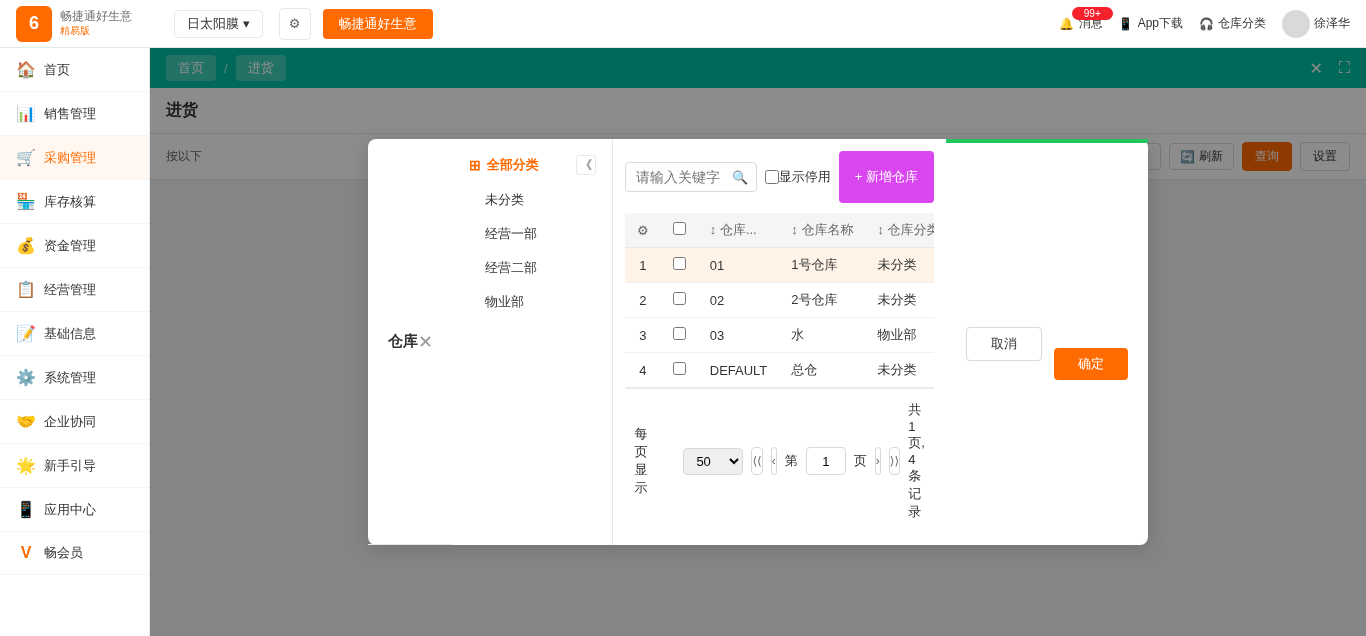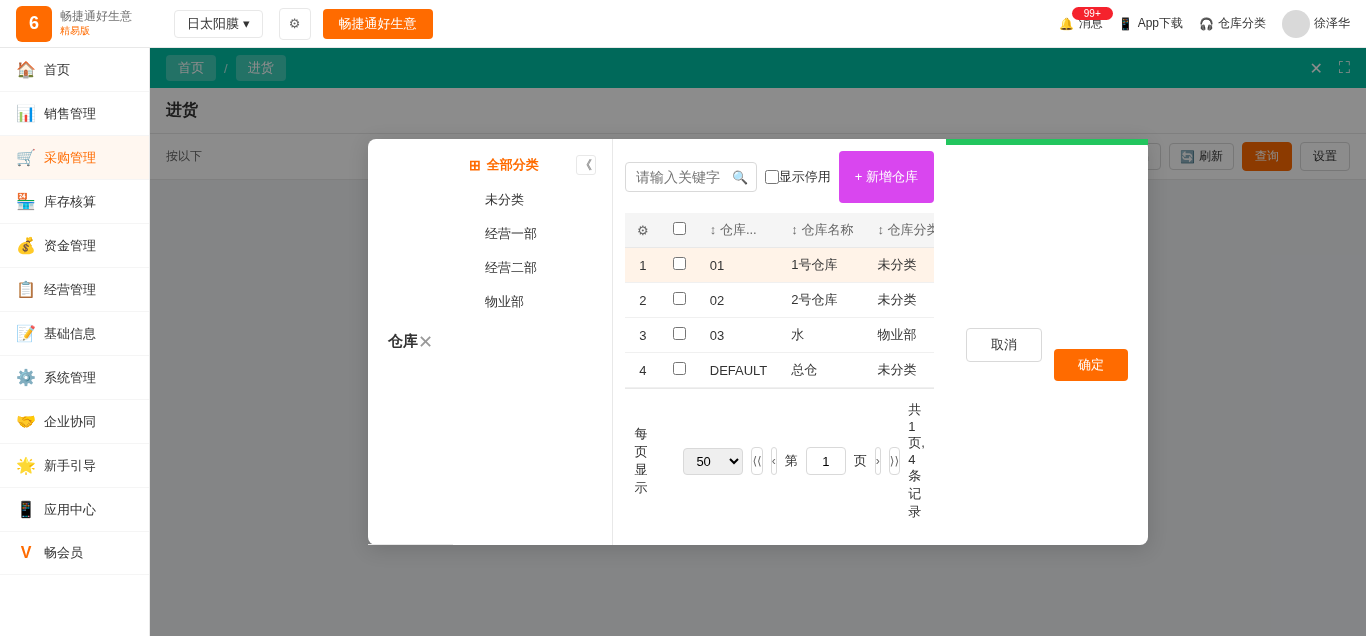--- a/index.html
+++ b/index.html
@@ -156,21 +156,21 @@
     .page-input {
       width: 40px; height: 28px; border: 1px solid #d9d9d9; border-radius: 4px;
       text-align: center; font-size: 13px; outline: none;
     }
     .page-select {
       padding: 4px 8px; border: 1px solid #d9d9d9; border-radius: 4px; font-size: 13px; margin-left: 28px;
     }
 
     
     .modal-footer {
-      padding: 12px 20px; border-top: 6px solid #22c55e;
+      padding: 12px 20px; border-top: 4px solid #22c55e;
       display: flex; align-items: center; justify-content: flex-end; gap: 12px;
     }
     .cancel-btn {
       padding: 7px 24px; border: 1px solid #d9d9d9; border-radius: 4px;
       background: #fff; cursor: pointer; font-size: 13px; color: #333;
     }
     .confirm-btn {
       padding: 7px 24px; border: none; border-radius: 4px;
       background: #ff6b00; color: #fff; cursor: pointer; font-size: 13px; margin-top: 39px;
     }

